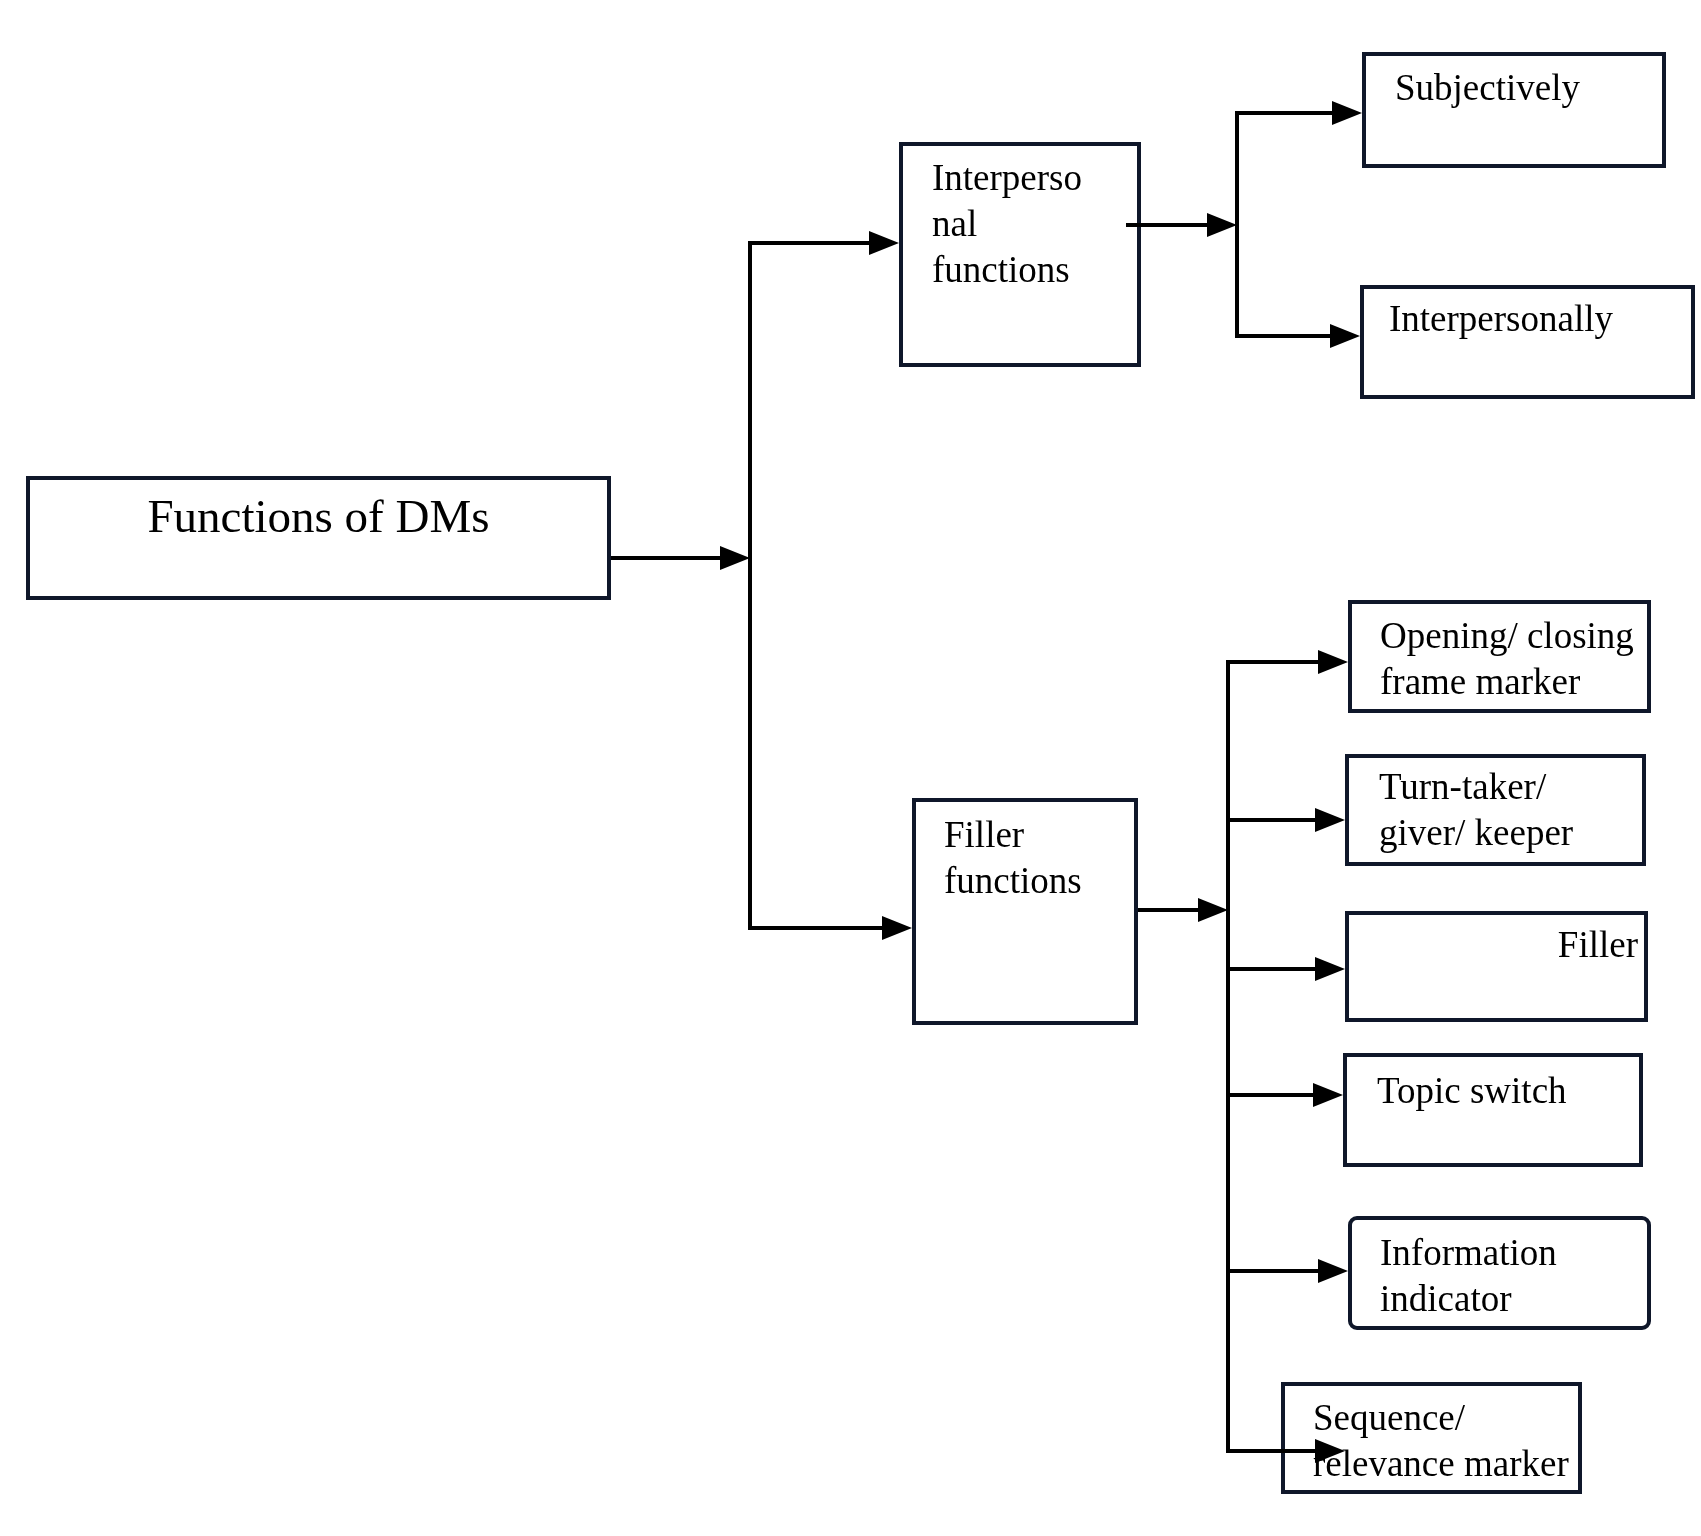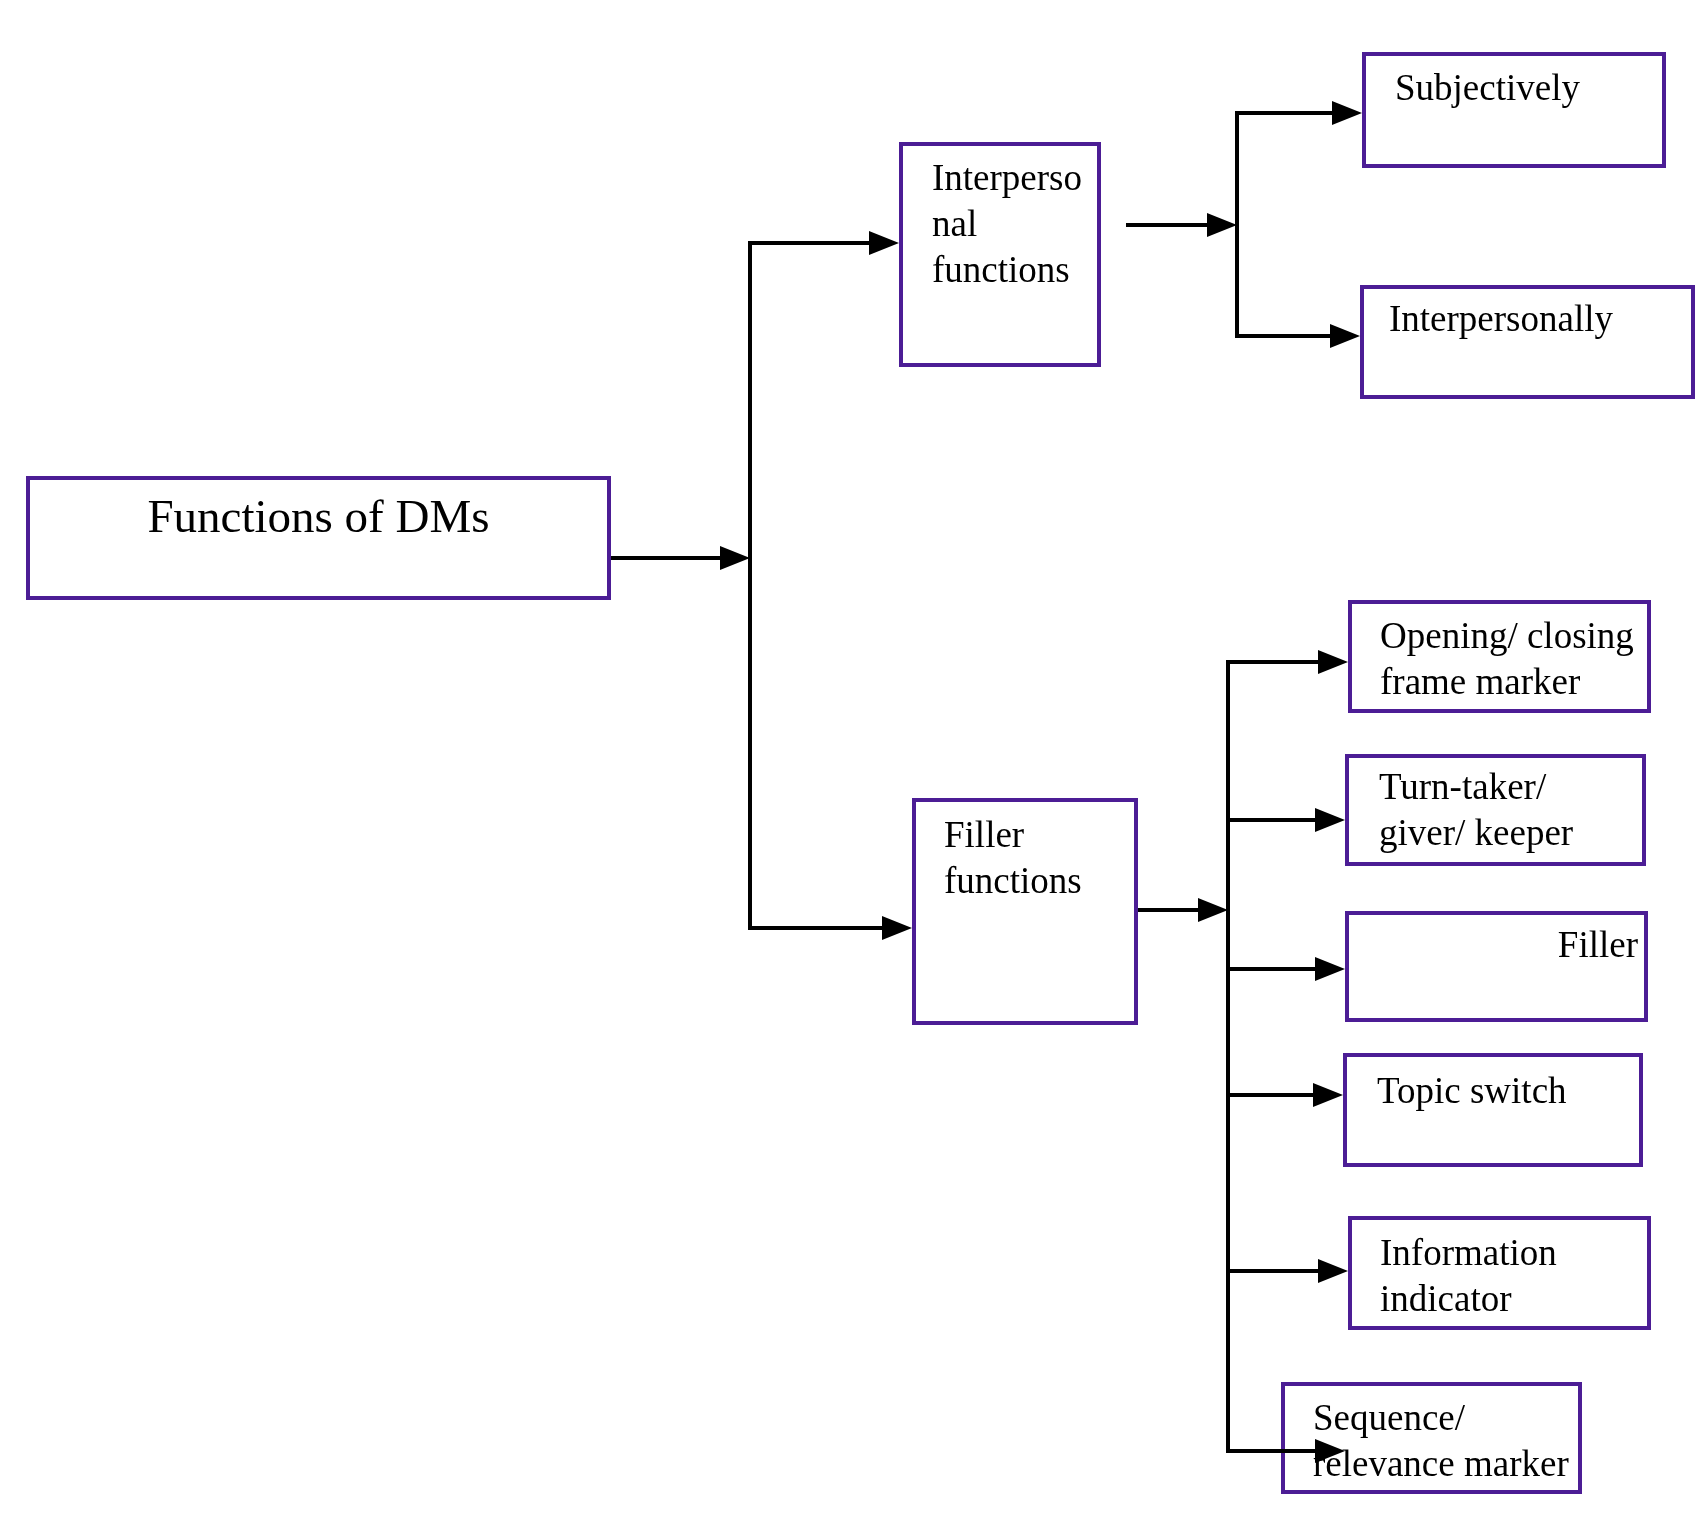--- a/index.html
+++ b/index.html
@@ -12,21 +12,21 @@
     width: 1701px;
     height: 1536px;
     background: #ffffff;
     font-family: "Liberation Serif", "DejaVu Serif", serif;
     color: #000000;
     overflow: hidden;
   }
   .node {
     position: absolute;
     box-sizing: border-box;
-    border: 4px solid #4c1d95;
+    border: 4px solid #0f172a;
     background: #ffffff;
   }
   .node .label {
     display: block;
     white-space: pre;
     font-size: 37px;
     line-height: 46px;
     color: #000000;
   }
   .node.root .label {
@@ -55,21 +55,21 @@
 </style>
 </head>
 <body>
 
 <div class="canvas">
 
   <div class="node root" style="left:26px; top:476px; width:585px; height:124px; padding:8px 8px 0 8px;">
     <span class="label">Functions of DMs</span>
   </div>
 
-  <div class="node" style="left:899px; top:142px; width:202px; height:225px; padding:9px 6px 0 29px;">
+  <div class="node" style="left:899px; top:142px; width:242px; height:225px; padding:9px 6px 0 29px;">
     <span class="label">Interperso
 nal
 functions</span>
   </div>
 
   <div class="node" style="left:912px; top:798px; width:226px; height:227px; padding:10px 6px 0 28px;">
     <span class="label">Filler
 functions</span>
   </div>
 
@@ -92,21 +92,21 @@
   </div>
 
   <div class="node" style="left:1345px; top:911px; width:303px; height:111px; padding:7px 6px 0 29px;text-align:right;">
     <span class="label">Filler</span>
   </div>
 
   <div class="node" style="left:1343px; top:1053px; width:300px; height:114px; padding:11px 6px 0 30px;">
     <span class="label">Topic switch</span>
   </div>
 
-  <div class="node" style="left:1348px; top:1216px; width:303px; height:114px; padding:10px 6px 8px 28px;">
+  <div class="node" style="left:1348px; top:1216px; width:303px; height:114px; padding:10px 6px 8px 28px;border-radius:9px;">
     <span class="label">Information
 indicator</span>
   </div>
 
   <div class="node" style="left:1281px; top:1382px; width:301px; height:112px; padding:9px 6px 0 28px;">
     <span class="label">Sequence/
 relevance marker</span>
   </div>
 
   <div class="hline" style="left:611px; top:556px; width:109px;"></div>

